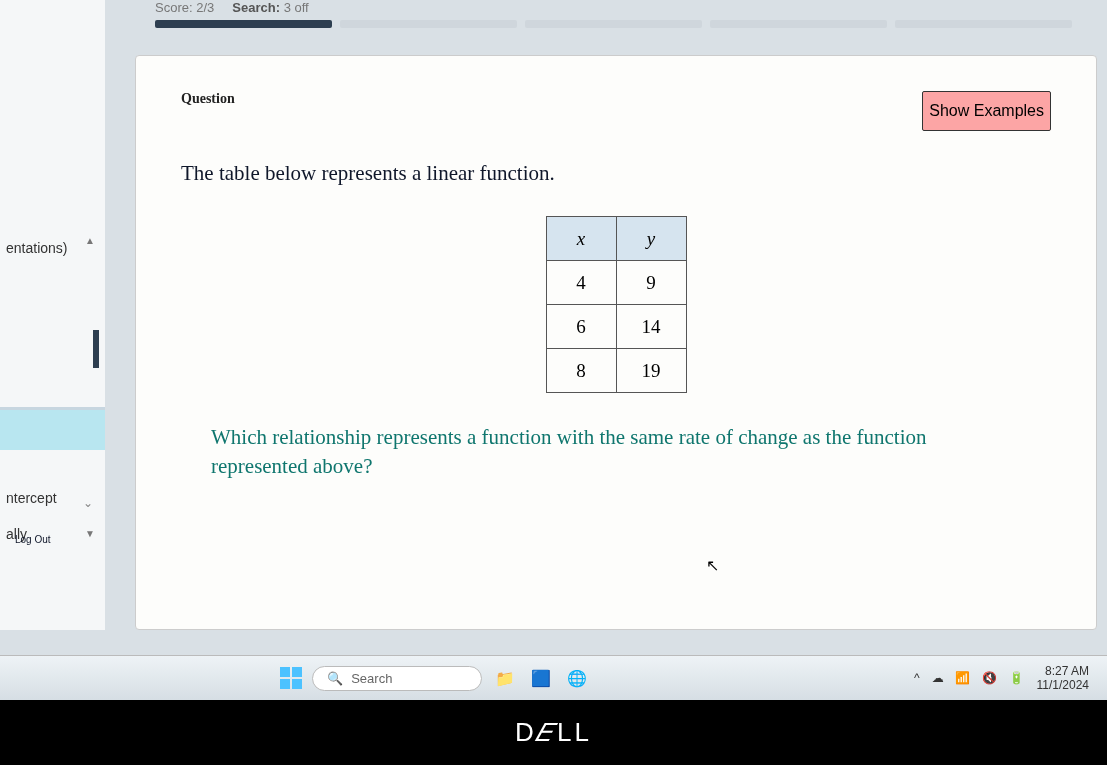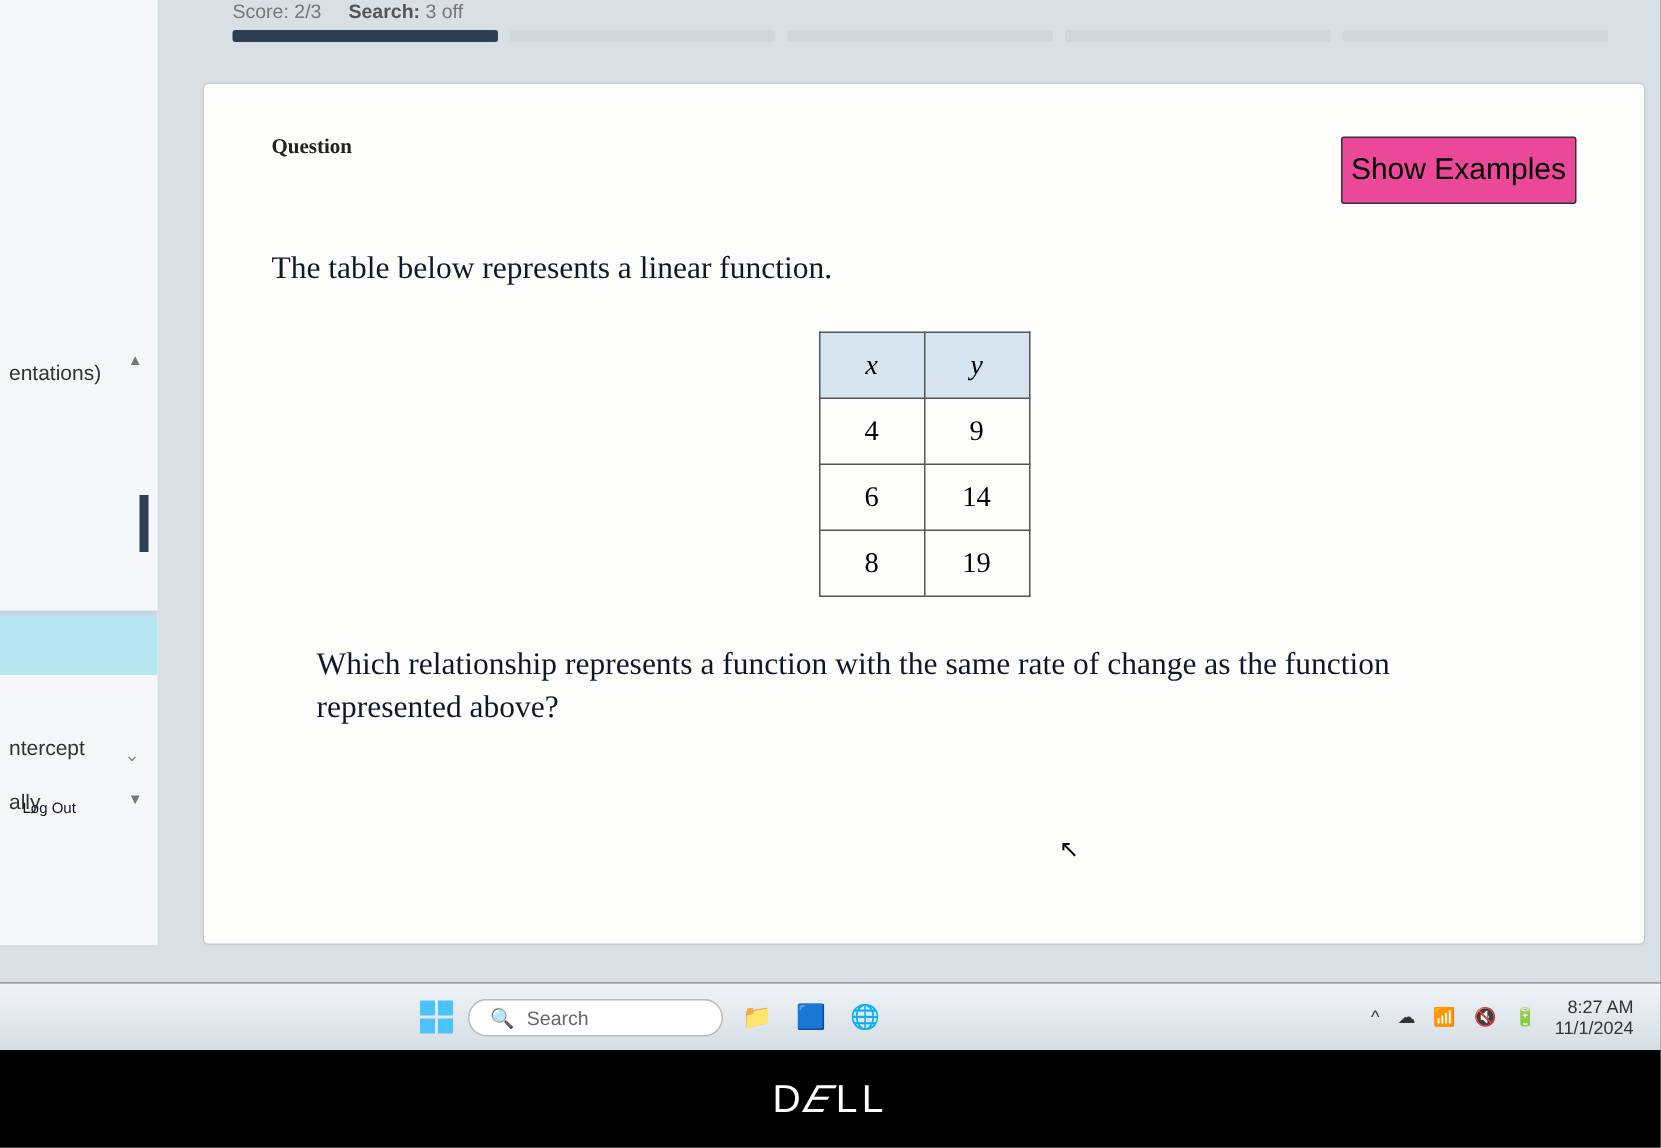--- a/index.html
+++ b/index.html
@@ -15,27 +15,27 @@
 .sidebar .chev { position:absolute; bottom:120px; right:12px; color:#888; font-size:12px;}
 .top-strip { position:absolute; left:130px; top:0; right:0; height:40px; }
 .top-strip .meta { font-size:13px; color:#777; padding:0 25px; }
 .top-strip .meta b { color:#555; }
 .progress-row { position:absolute; left:130px; top:20px; right:10px; height:20px; display:flex; gap:8px; padding:0 25px;}
 .progress-row .seg { flex:1; height:8px; background:#cfd6dc; border-radius:2px; }
 .progress-row .seg.done { background:#2d3e50; }
 .card { position:absolute; left:135px; top:55px; right:10px; bottom:25px; background:#fdfdfb; border:1px solid #ccc; border-radius:4px; padding:35px 45px; }
 .card-header { display:flex; justify-content:space-between; align-items:flex-start; }
 .q-title { font-size:14px; font-weight:bold; font-family:Georgia, 'Times New Roman', serif; color:#222; }
-.show-ex { border:1px solid #333; padding:10px 6px; font-size:20px; background:#ec4899; cursor:pointer; border-radius:2px;}
+.show-ex { border:1px solid #333; padding:10px 6px; font-size:16px; background:#fca5a5; cursor:pointer; border-radius:2px;}
 .prompt { font-size:21px; font-family:Georgia,'Times New Roman',serif; color:#0f172a; margin-top:30px; }
 .tbl-wrap { display:flex; justify-content:center; margin-top:30px; }
 table.data { border-collapse:collapse; }
 table.data th, table.data td { border:1px solid #555; width:70px; height:44px; text-align:center; font-size:19px; font-family:Georgia,'Times New Roman',serif;}
 table.data th { background:#d6e4ef; font-style:italic; font-weight:normal;}
-.prompt2 { font-size:21px; font-family:Georgia,'Times New Roman',serif; color:#0f172a; margin-top:30px; padding:0 30px; line-height:1.4;}
+.prompt2 { font-size:21px; font-family:Georgia,'Times New Roman',serif; color:#0f766e; margin-top:30px; padding:0 30px; line-height:1.4;}
 .cursor-arrow { position:absolute; left:570px; top:500px; font-size:16px; color:#000;}
 .taskbar { position:absolute; left:0; bottom:65px; width:1107px; height:45px; background:linear-gradient(#eef3f6,#d6dee4); display:flex; align-items:center; padding-left:280px; gap:10px; border-top:1px solid #bbb;}
 .taskbar .start { width:22px; height:22px; display:grid; grid-template-columns:1fr 1fr; grid-template-rows:1fr 1fr; gap:2px;}
 .taskbar .start span:nth-child(1){background:#4cc2ff;}
 .taskbar .start span:nth-child(2){background:#4cc2ff;}
 .taskbar .start span:nth-child(3){background:#4cc2ff;}
 .taskbar .start span:nth-child(4){background:#4cc2ff;}
 .taskbar .search { display:flex; align-items:center; background:#fff; border:1px solid #bbb; border-radius:16px; padding:4px 14px; width:170px; gap:8px; color:#666; font-size:13px;}
 .taskbar .tb-icon { width:26px; height:26px; display:flex; align-items:center; justify-content:center; font-size:16px;}
 .taskbar .tray { margin-left:auto; display:flex; align-items:center; gap:12px; padding-right:18px; font-size:12px; color:#333;}

